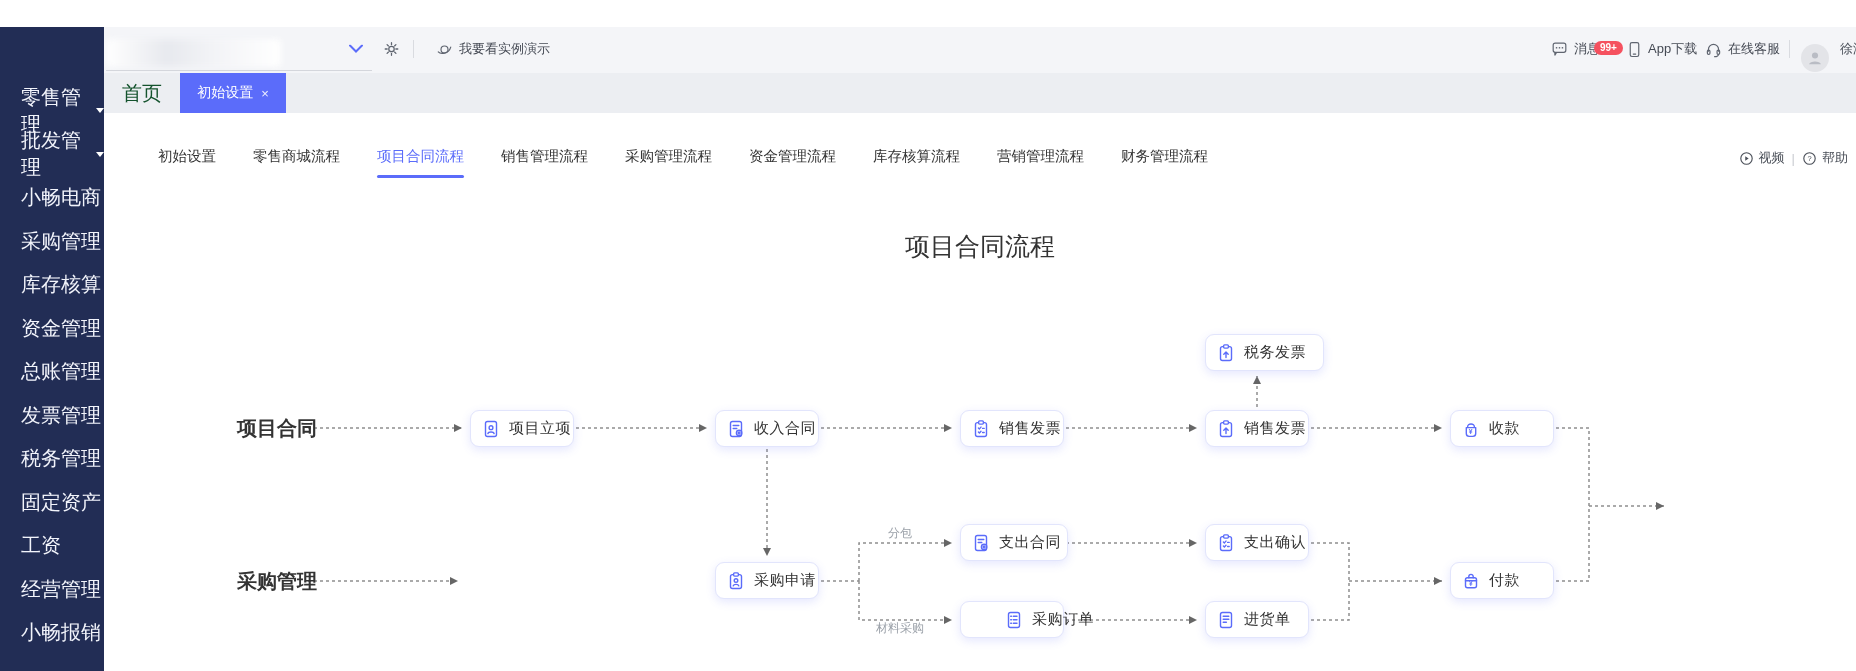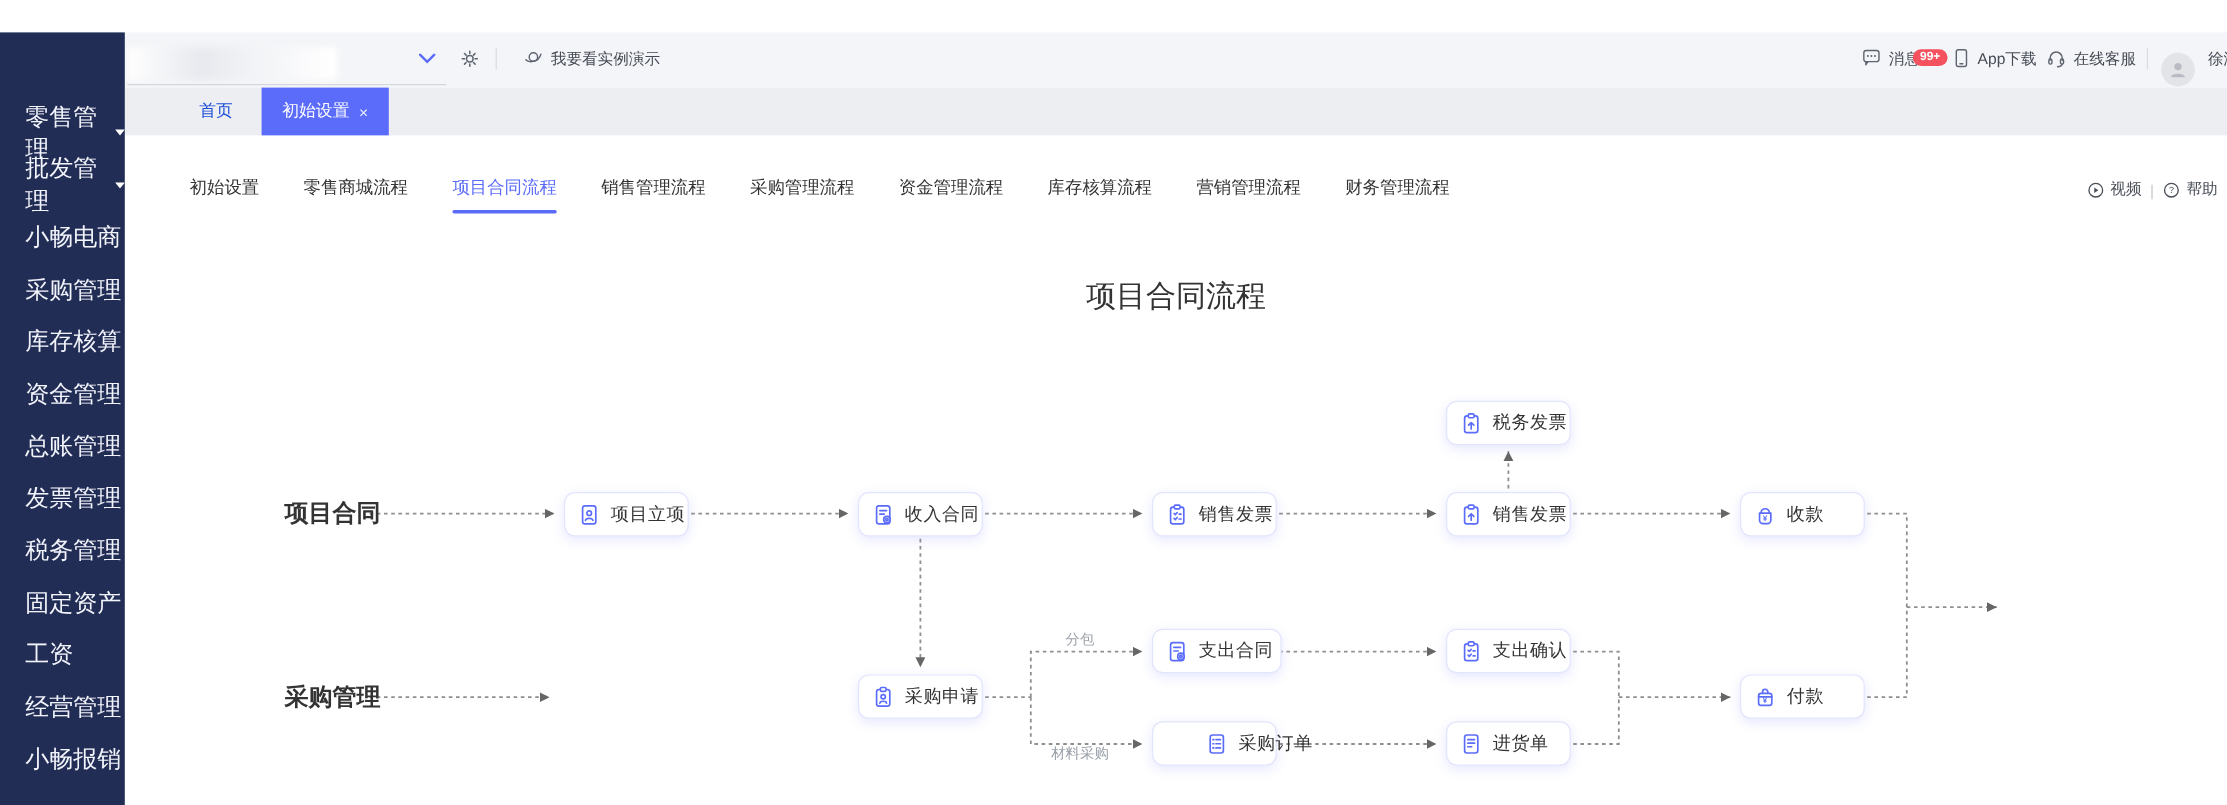--- a/index.html
+++ b/index.html
@@ -4,31 +4,31 @@
 <style>
   html,body{margin:0;padding:0;}
   body{width:1856px;height:671px;position:relative;overflow:hidden;background:#fff;
        font-family:"Liberation Sans","DejaVu Sans",sans-serif;color:#333;}
   
   .top-strip{position:absolute;left:0;top:0;width:1856px;height:27px;background:#fff;}
   .header{position:absolute;left:0;top:27px;width:1856px;height:46px;background:#f4f5f8;}
   .company-box{position:absolute;left:106px;top:12px;width:175px;height:28px;border-radius:4px;
        background:linear-gradient(90deg,#fff 0%,#e7e9ee 35%,#f2f3f6 60%,#fff 100%);filter:blur(3px);}
   .company-underline{position:absolute;left:106px;top:43px;width:266px;border-bottom:1px solid #d4d6dc;}
-  .hdr-ic{position:absolute;top:22px;transform:translateY(-50%);display:flex;align-items:flex-start;gap:6px;
+  .hdr-ic{position:absolute;top:22px;transform:translateY(-50%);display:flex;align-items:center;gap:6px;
        font-size:13px;color:#454a54;cursor:pointer;white-space:nowrap;}
   .hdr-div{position:absolute;top:13px;height:18px;border-left:1px solid #d9dbe0;}
   .badge{position:absolute;left:1594px;top:14px;background:#f5515f;color:#fff;font-size:10px;font-weight:bold;
        padding:1px 6px;border-radius:9px;line-height:12px;}
   .avatar{position:absolute;left:1801px;top:17px;width:28px;height:28px;border-radius:50%;background:#e3e4e8;
        display:flex;align-items:center;justify-content:center;}
   .user-name{position:absolute;left:1840px;top:22px;transform:translateY(-50%);font-size:13px;color:#454a54;white-space:nowrap;}
   
   .tabrow{position:absolute;left:104px;top:73px;width:1752px;height:40px;background:#eceef2;display:flex;}
-  .tab-home{width:76px;height:40px;display:flex;align-items:center;justify-content:center;font-size:14px;color:#1d4ed8;cursor:pointer;padding-left:38px;}
+  .tab-home{width:76px;height:40px;display:flex;align-items:center;justify-content:center;font-size:20px;color:#14532d;cursor:pointer;}
   .tab-active{min-width:106px;height:40px;background:#5b6cfa;color:#fff;display:flex;align-items:center;justify-content:center;
        gap:8px;font-size:14px;cursor:pointer;}
   .tab-close{font-size:13px;opacity:.9;cursor:pointer;}
   
   .sidebar{position:absolute;left:0;top:27px;width:104px;height:644px;background:#222d55;z-index:5;}
   .logo-block{position:absolute;left:0;top:0;width:104px;height:52px;background:#1d2749;}
   .logo-title{position:absolute;left:36px;top:9px;font-size:11px;color:#fff;letter-spacing:.5px;white-space:nowrap;}
   .logo-sub{position:absolute;left:10px;top:33px;font-size:11px;color:#fff;}
   .menu{position:absolute;left:0;top:62px;width:104px;}
   .side-item{height:43.5px;display:flex;align-items:center;padding-left:21px;font-size:20px;color:#f2f4fb;cursor:pointer;}
@@ -263,21 +263,21 @@
     <div class="flow-node" style="left: 1205px; top: 410px; width: 104px; height: 37px;">
       <span class="n-icon">
         <svg width="20" height="20" viewBox="0 0 20 20" fill="none" stroke="#5b6cfa" stroke-width="1.4" stroke-linecap="round" stroke-linejoin="round">
           <rect x="4.5" y="3.6" width="11" height="13.9" rx="2"></rect>
           <rect x="7.6" y="1.9" width="4.8" height="3.2" rx="1" fill="#fff"></rect>
           <path d="M10 14.5V9.2M7.8 11.3L10 9.1l2.2 2.2"></path>
         </svg>
       </span>
       <span class="n-label">销售发票</span>
     </div>
-    <div class="flow-node" style="left: 1205px; top: 334px; width: 104px; height: 37px;">
+    <div class="flow-node" style="left: 1205px; top: 334px; width: 119px; height: 37px;">
       <span class="n-icon">
         <svg width="20" height="20" viewBox="0 0 20 20" fill="none" stroke="#5b6cfa" stroke-width="1.4" stroke-linecap="round" stroke-linejoin="round">
           <rect x="4.5" y="3.6" width="11" height="13.9" rx="2"></rect>
           <rect x="7.6" y="1.9" width="4.8" height="3.2" rx="1" fill="#fff"></rect>
           <path d="M10 14.5V9.2M7.8 11.3L10 9.1l2.2 2.2"></path>
         </svg>
       </span>
       <span class="n-label">税务发票</span>
     </div>
     <div class="flow-node" style="left: 1450px; top: 410px; width: 104px; height: 37px;">

